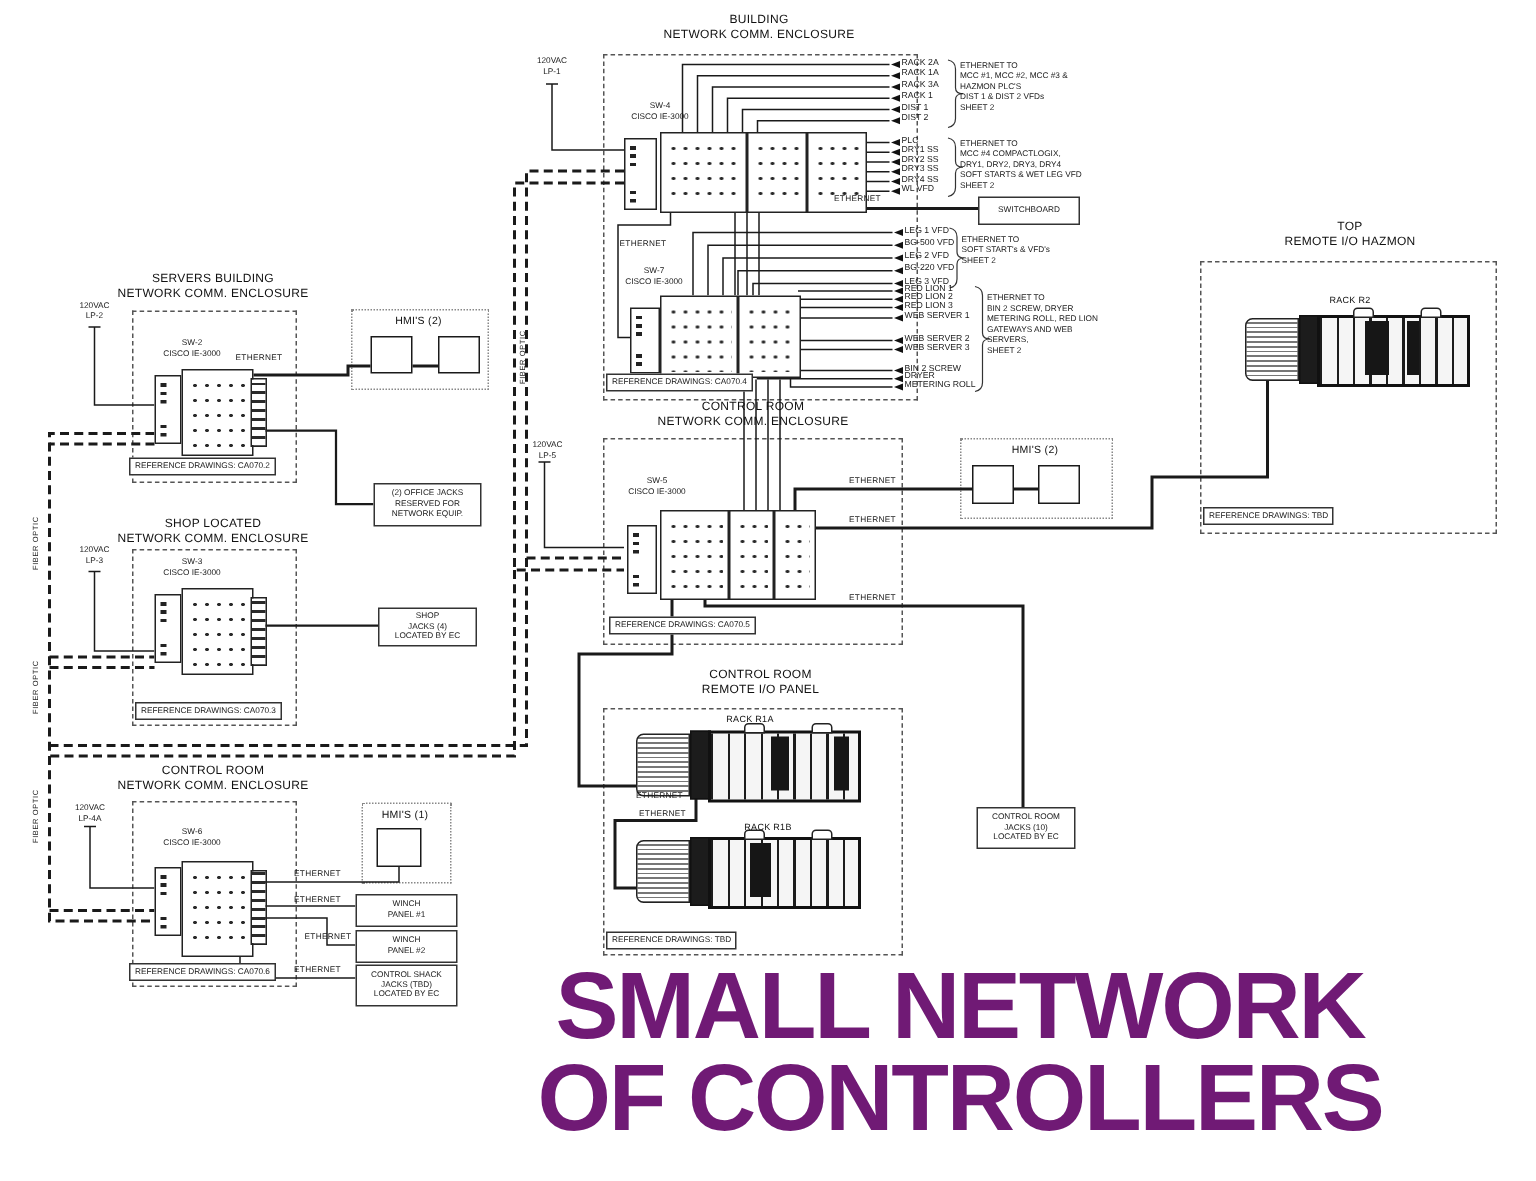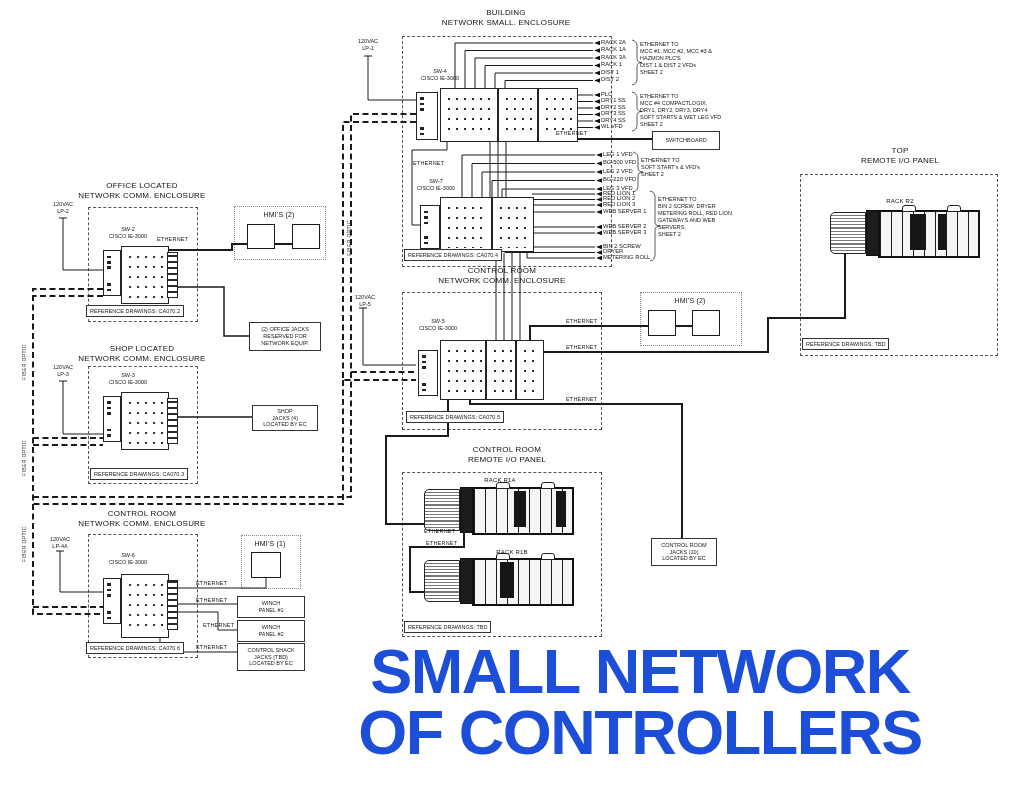--- a/index.html
+++ b/index.html
@@ -150,26 +150,26 @@
       <polygon points="596,233 602,230.7 602,235.3"></polygon>
       <path d="M532,247 H595"></path>
       <polygon points="596,247 602,244.7 602,249.3"></polygon>
       <path d="M505,250 V252.5 H595"></path>
       <polygon points="596,252.5 602,250.2 602,254.8"></polygon>
       <path d="M527,250 V258 H595"></path>
       <polygon points="596,258 602,255.7 602,260.3"></polygon>
       <path d="M650,191 Q655,192 655,197 L655,222 Q655,226 660,226 Q655,226 655,230 L655,255 Q655,260 650,261" class="brace"></path>
     </svg>
 
-  <div id="main-title" style="left:330px;top:641px;width:620px;color:#1d4ed8">SMALL NETWORK
+  <div id="main-title" style="left:330px;top:641px;width:620px;color:#701a75">SMALL NETWORK
 OF CONTROLLERS</div>
 
   <div class="dash-box" style="left:402px;top:36px;width:208px;height:229px"></div>
   <div class="enc-title" style="left:400px;top:8px;width:212px">BUILDING
-NETWORK SMALL. ENCLOSURE</div>
+NETWORK COMM. ENCLOSURE</div>
   <div class="pow" style="left:352px;top:38px;width:32px">120VAC
 LP-1</div>
   <div class="sw-lbl" style="left:408px;top:68px;width:64px">SW-4
 CISCO IE-3000</div>
 
   <div class="psu" style="left:416px;top:92px;width:20px;height:46px"></div>
   <div class="mod" style="left:440px;top:88px;width:56px;height:52px"></div>
   <div class="mod" style="left:498px;top:88px;width:38px;height:52px"></div>
   <div class="mod" style="left:538px;top:88px;width:38px;height:52px"></div>
   <div class="eth" style="left:556px;top:130px">ETHERNET</div>
@@ -197,21 +197,21 @@
   <div class="ref-box" style="left:406px;top:411px">REFERENCE DRAWINGS: CA070.5</div>
   <div class="eth" style="left:566px;top:318px">ETHERNET</div>
   <div class="eth" style="left:566px;top:344px">ETHERNET</div>
   <div class="eth" style="left:566px;top:396px">ETHERNET</div>
   <div class="dot-box" style="left:640px;top:292px;width:100px;height:52px"></div>
   <div class="enc-title" style="left:640px;top:296px;width:100px;font-size:7px">HMI'S (2)</div>
   <div class="hmi-sq" style="left:648px;top:310px;width:26px;height:24px"></div>
   <div class="hmi-sq" style="left:692px;top:310px;width:26px;height:24px"></div>
 
   <div class="dash-box" style="left:88px;top:207px;width:108px;height:113px"></div>
-  <div class="enc-title" style="left:78px;top:181px;width:128px">OFFICE LOCATED
+  <div class="enc-title" style="left:78px;top:181px;width:128px">SERVERS BUILDING
 NETWORK COMM. ENCLOSURE</div>
   <div class="pow" style="left:47px;top:201px;width:32px">120VAC
 LP-2</div>
   <div class="sw-lbl" style="left:96px;top:226px;width:64px">SW-2
 CISCO IE-3000</div>
   <div class="eth" style="left:157px;top:236px">ETHERNET</div>
   <div class="psu" style="left:103px;top:250px;width:16px;height:44px"></div>
   <div class="mod" style="left:121px;top:246px;width:46px;height:56px"></div>
   <div class="pcol" style="left:167px;top:252px;width:9px;height:44px"></div>
   <div class="ref-box" style="left:86px;top:305px">REFERENCE DRAWINGS: CA070.2</div>
@@ -284,21 +284,21 @@
   <div class="rbody" style="left:472px;top:558px;width:98px;height:44px">
     <div class="dk" style="left:26px;top:2px;width:14px;height:36px"></div>
   </div>
   <div class="ref-box" style="left:404px;top:621px">REFERENCE DRAWINGS: TBD</div>
   <div class="note-box" style="left:651px;top:538px;width:64px;height:26px">CONTROL ROOM
 JACKS (10)
 LOCATED BY EC</div>
 
   <div class="dash-box" style="left:800px;top:174px;width:196px;height:180px"></div>
   <div class="enc-title" style="left:840px;top:146px;width:120px">TOP
-REMOTE I/O PANEL</div>
+REMOTE I/O HAZMON</div>
   <div class="enc-title" style="left:845px;top:198px;width:110px;font-size:6px">RACK R2</div>
 
   <div class="rpsu" style="left:830px;top:212px;width:34px;height:40px"></div>
   <div class="cpu" style="left:866px;top:210px;width:12px;height:44px"></div>
   <div class="rbody" style="left:878px;top:210px;width:98px;height:44px">
     <div class="dk" style="left:30px;top:2px;width:16px;height:36px"></div>
     <div class="dk" style="left:58px;top:2px;width:8px;height:36px"></div>
   </div>
   <div class="ref-box" style="left:802px;top:338px">REFERENCE DRAWINGS: TBD</div>
 

